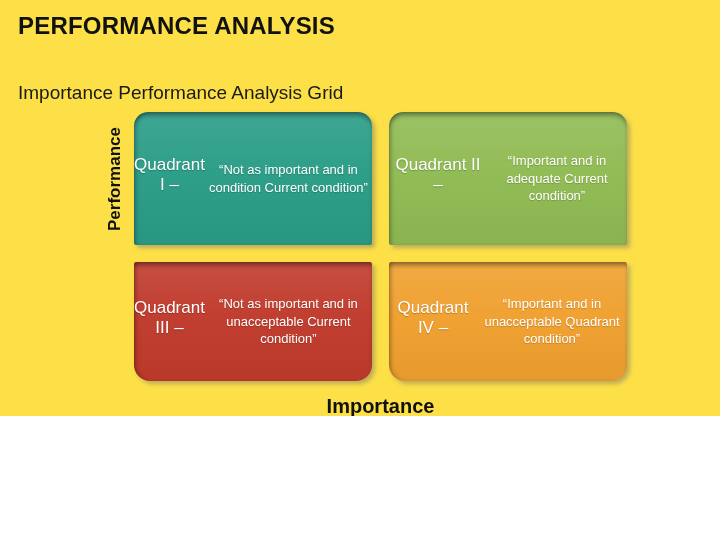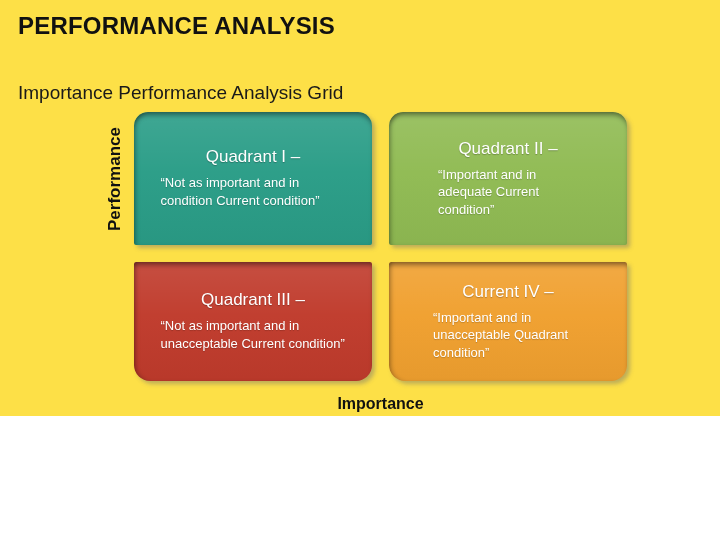--- a/index.html
+++ b/index.html
@@ -29,24 +29,23 @@
     left: 18px;
     top: 45px;
     font-size: 19px;
     font-weight: normal;
     color: #1a1a1a;
     margin-top: 37px;
   }
   .quadrant {
     position: absolute;
     display: flex;
-    flex-direction: column;
     align-items: center;
     justify-content: center;
-    text-align: left;
+    text-align: center;
     color: #ffffff;
     background-image: linear-gradient(to bottom, rgba(255,255,255,0.10) 0%, rgba(255,255,255,0.02) 45%, rgba(0,0,0,0.04) 100%);
     box-shadow: inset 0 5px 5px -2px rgba(0,0,0,0.42),
                 inset 4px 0 4px -2px rgba(0,0,0,0.25),
                 3px 3px 4px rgba(110,110,110,0.45);
   }
   .quadrant.top { border-radius: 14px 14px 2px 2px; }
   .quadrant.bottom { border-radius: 2px 2px 16px 16px; }
   .q1 { left: 134px; top: 112px; width: 238px; height: 133px; }
   .q2 { left: 389px; top: 112px; width: 238px; height: 133px; }
@@ -82,21 +81,21 @@
     font-size: 17px;
     font-weight: bold;
     color: #111111;
   }
   .x-axis-label {
     position: absolute;
     left: 134px;
     top: 395px;
     width: 493px;
     text-align: center;
-    font-size: 16px;
+    font-size: 20px;
     font-weight: bold;
     color: #111111;
   }
   .footer-divider {
     position: absolute;
     left: 0;
     top: 529px;
     width: 720px;
     height: 2px;
     background: #cfcfcf;
@@ -130,21 +129,21 @@
     <div class="q-title">Quadrant II –</div>
     <div class="q-desc">“Important and in adequate Current condition”</div>
   </div>
 
   <div class="quadrant bottom q3" style="background-color: rgb(192, 59, 44);">
     <div class="q-title">Quadrant III –</div>
     <div class="q-desc">“Not as important and in unacceptable Current condition”</div>
   </div>
 
   <div class="quadrant bottom q4" style="background-color: rgb(240, 160, 47);">
-    <div class="q-title">Current IV –</div>
+    <div class="q-title">Quadrant IV –</div>
     <div class="q-desc">“Important and in unacceptable Quadrant condition”</div>
   </div>
 
   <div class="x-axis-label">Importance</div>
 
   <div class="footer-divider"></div>
   <div class="footer-bar" style="background-color: rgb(42, 157, 135);"></div>
 
 </div>
 

